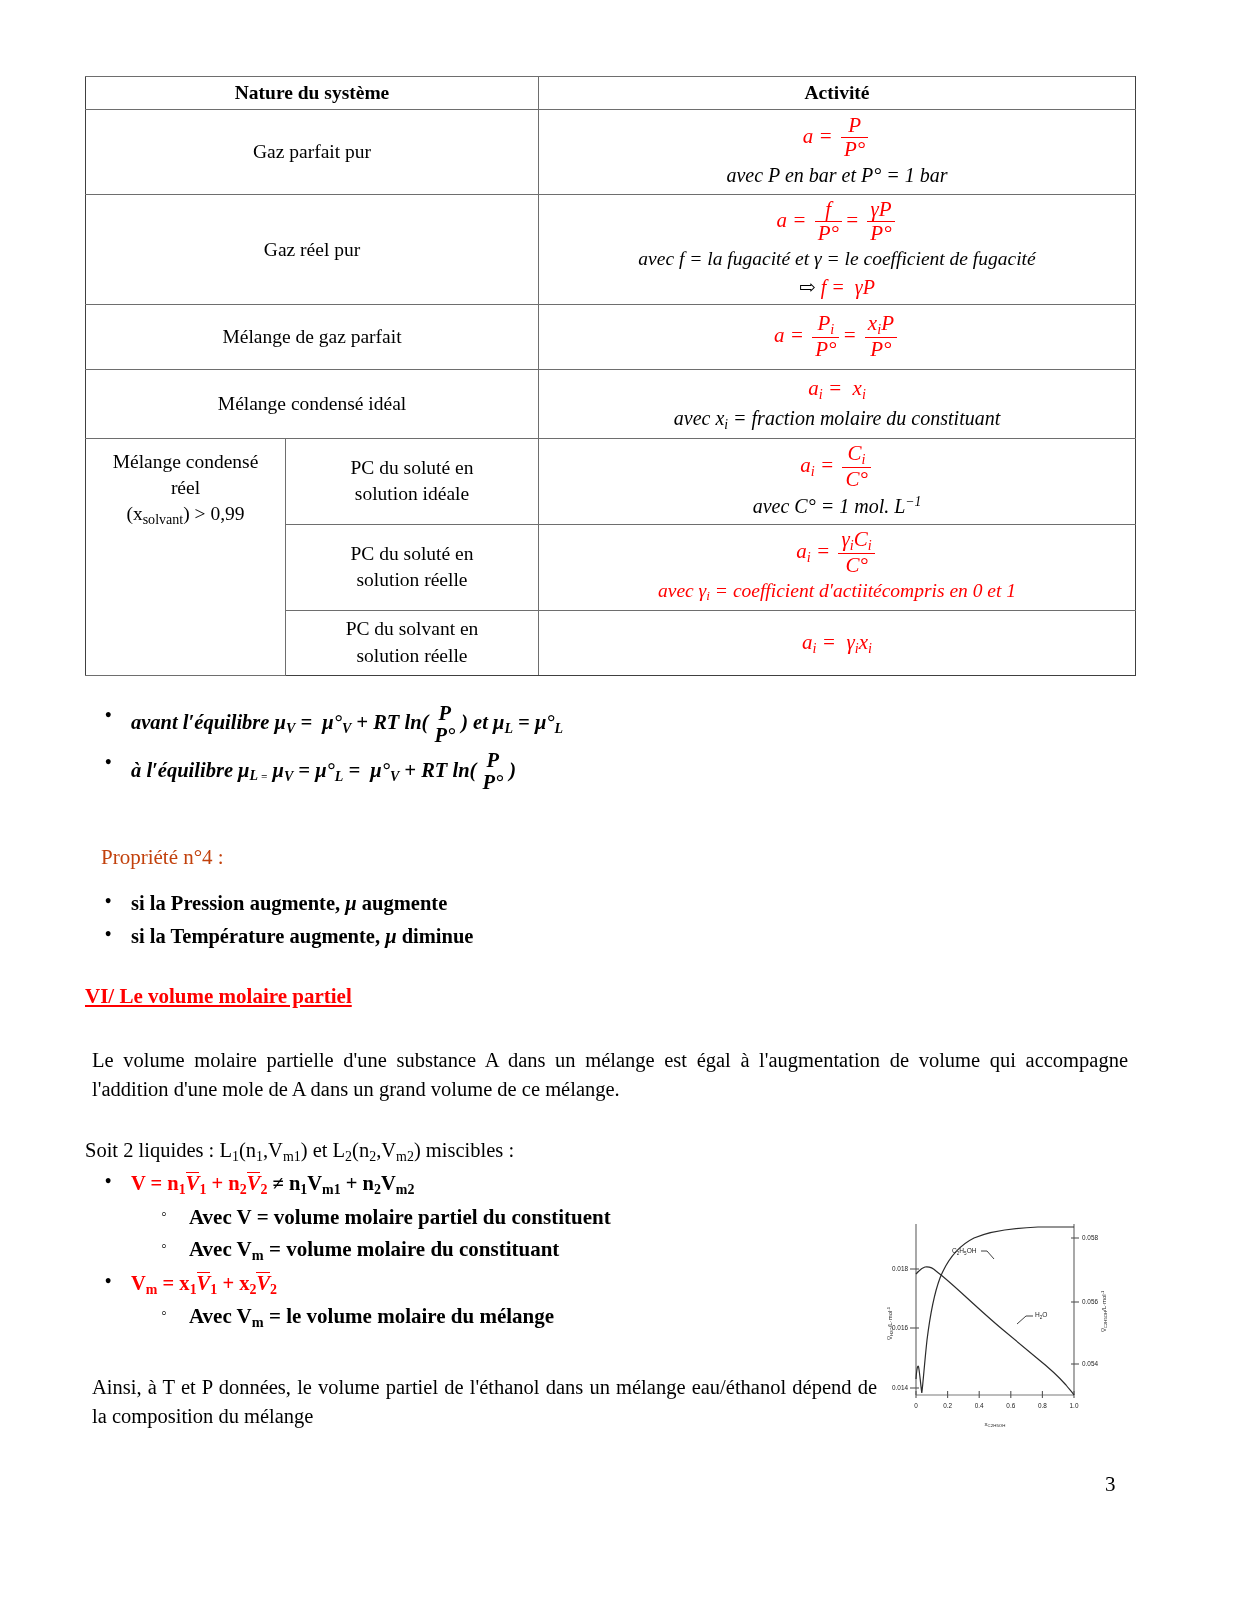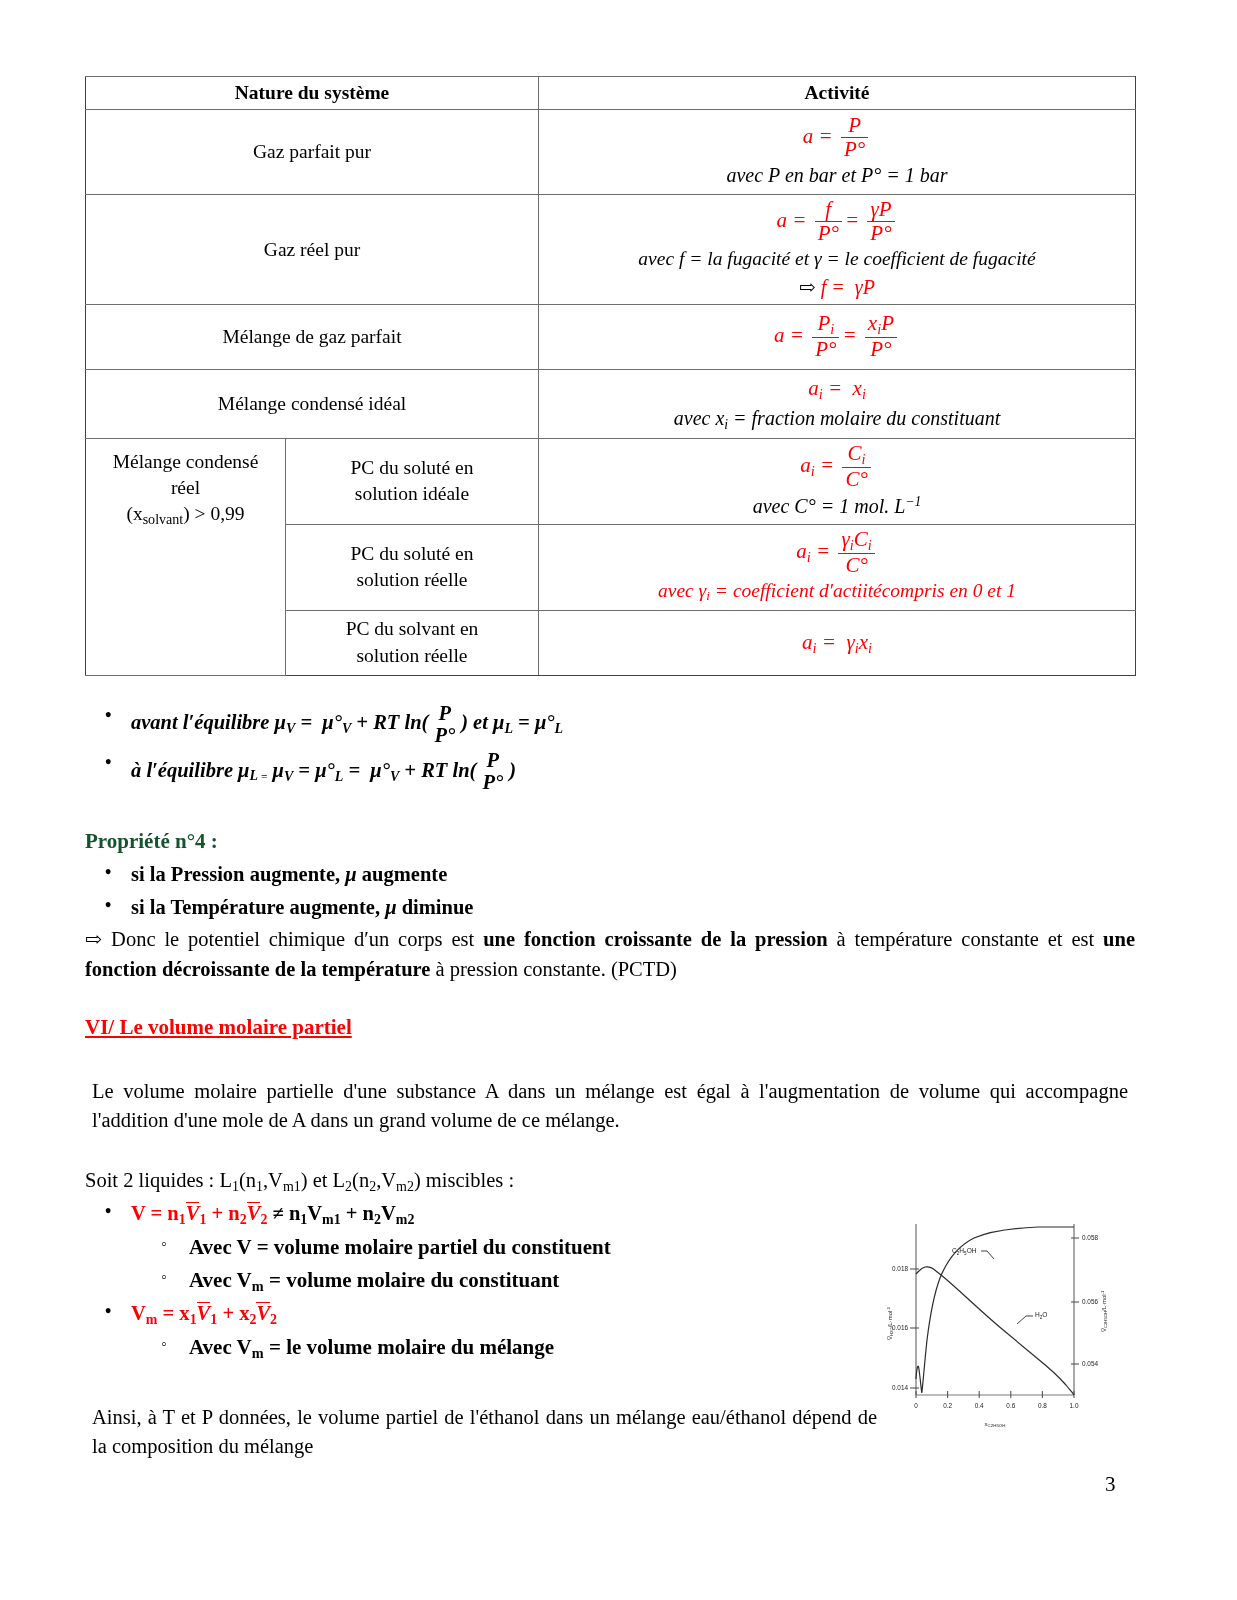--- a/index.html
+++ b/index.html
@@ -109,24 +109,24 @@
   }
   ul.b2 > li::before {
     content: "\25E6";
     position: absolute;
     left: -28px;
     top: 0px;
     font-size: 16px;
   }
 
   h3.prop {
-    color: #14532d;
-    font-weight: bold;
+    color: #c2410c;
+    font-weight: normal;
     font-size: 21px;
-    margin: 0;
+    margin: 16px;
   }
   .sec-title {
     color: #ff0000;
     font-weight: bold;
     font-size: 21px;
     text-decoration: underline;
     margin: 0;
     display: inline-block;
   }
   .arrow-line { font-size: 20.5px; line-height: 1.45; text-align: justify; }
@@ -273,23 +273,20 @@
     </div>
 
     <div class="sp-30"></div>
 
     <div class="body-block">
       <h3 class="prop">Propriété n°4 :</h3>
       <ul class="b1">
         <li>si la Pression augmente, <span class="mathi">μ</span> augmente</li>
         <li>si la Température augmente, <span class="mathi">μ</span> diminue</li>
       </ul>
-      <div class="arrow-line">
-        <span>⇨ Donc le potentiel chimique d′un corps est </span><b class="bk">une fonction croissante de la pression</b><span> à température constante et est </span><b class="bk">une fonction décroissante de la température</b><span> à pression constante. (PCTD)</span>
-      </div>
     </div>
 
     <div class="sp-30"></div>
 
     <div>
       <span class="sec-title">VI/ Le volume molaire partiel</span>
     </div>
 
     <div class="sp-30"></div>
 

